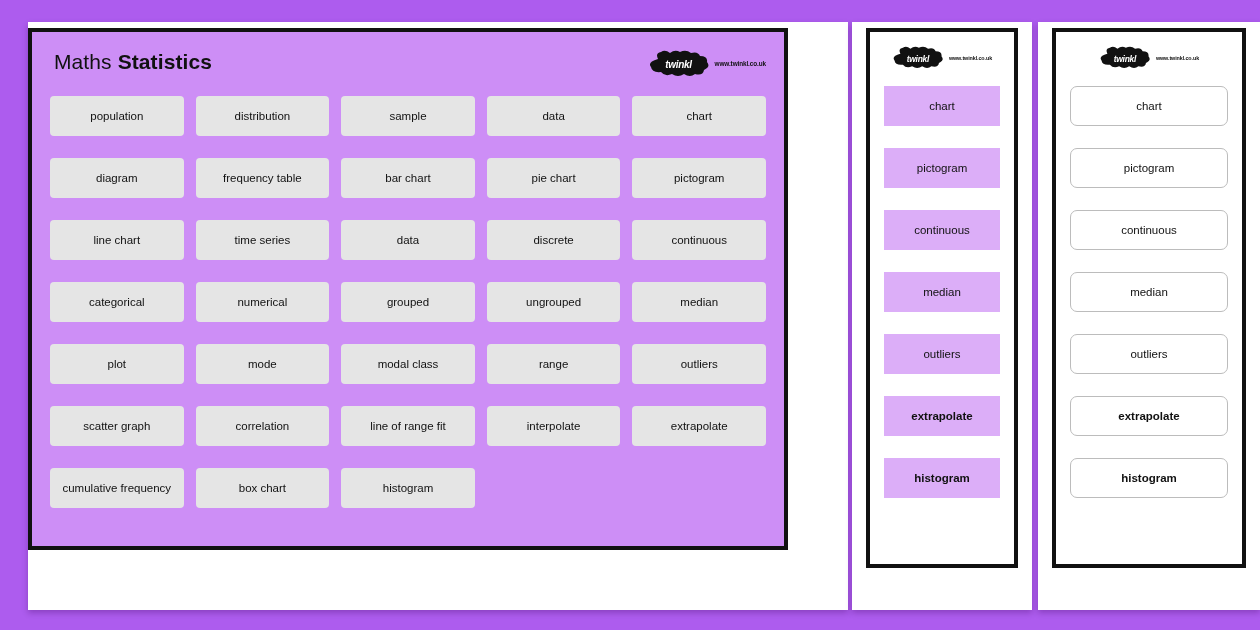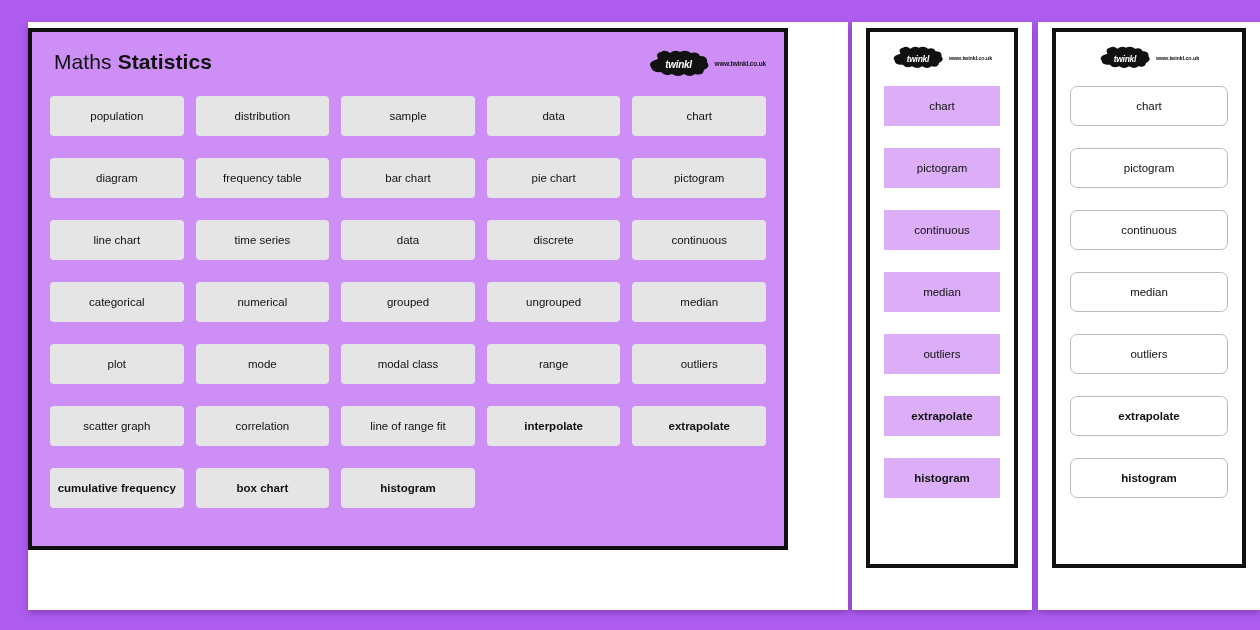--- a/index.html
+++ b/index.html
@@ -108,21 +108,21 @@
     display: flex;
     align-items: center;
     justify-content: center;
     text-align: center;
     font-size: 11.5px;
     color: #111;
     line-height: 1.12;
     padding: 0 4px;
     box-sizing: border-box;
   }
-  .card.bold { font-weight: 700; }
+  .card.bold { font-weight: 400; }
 
   
   .panel-side {
     position: absolute;
     top: 28px;
     background: #ffffff;
     border: 4px solid #111111;
     box-sizing: border-box;
     padding: 12px 14px;
     display: flex;

